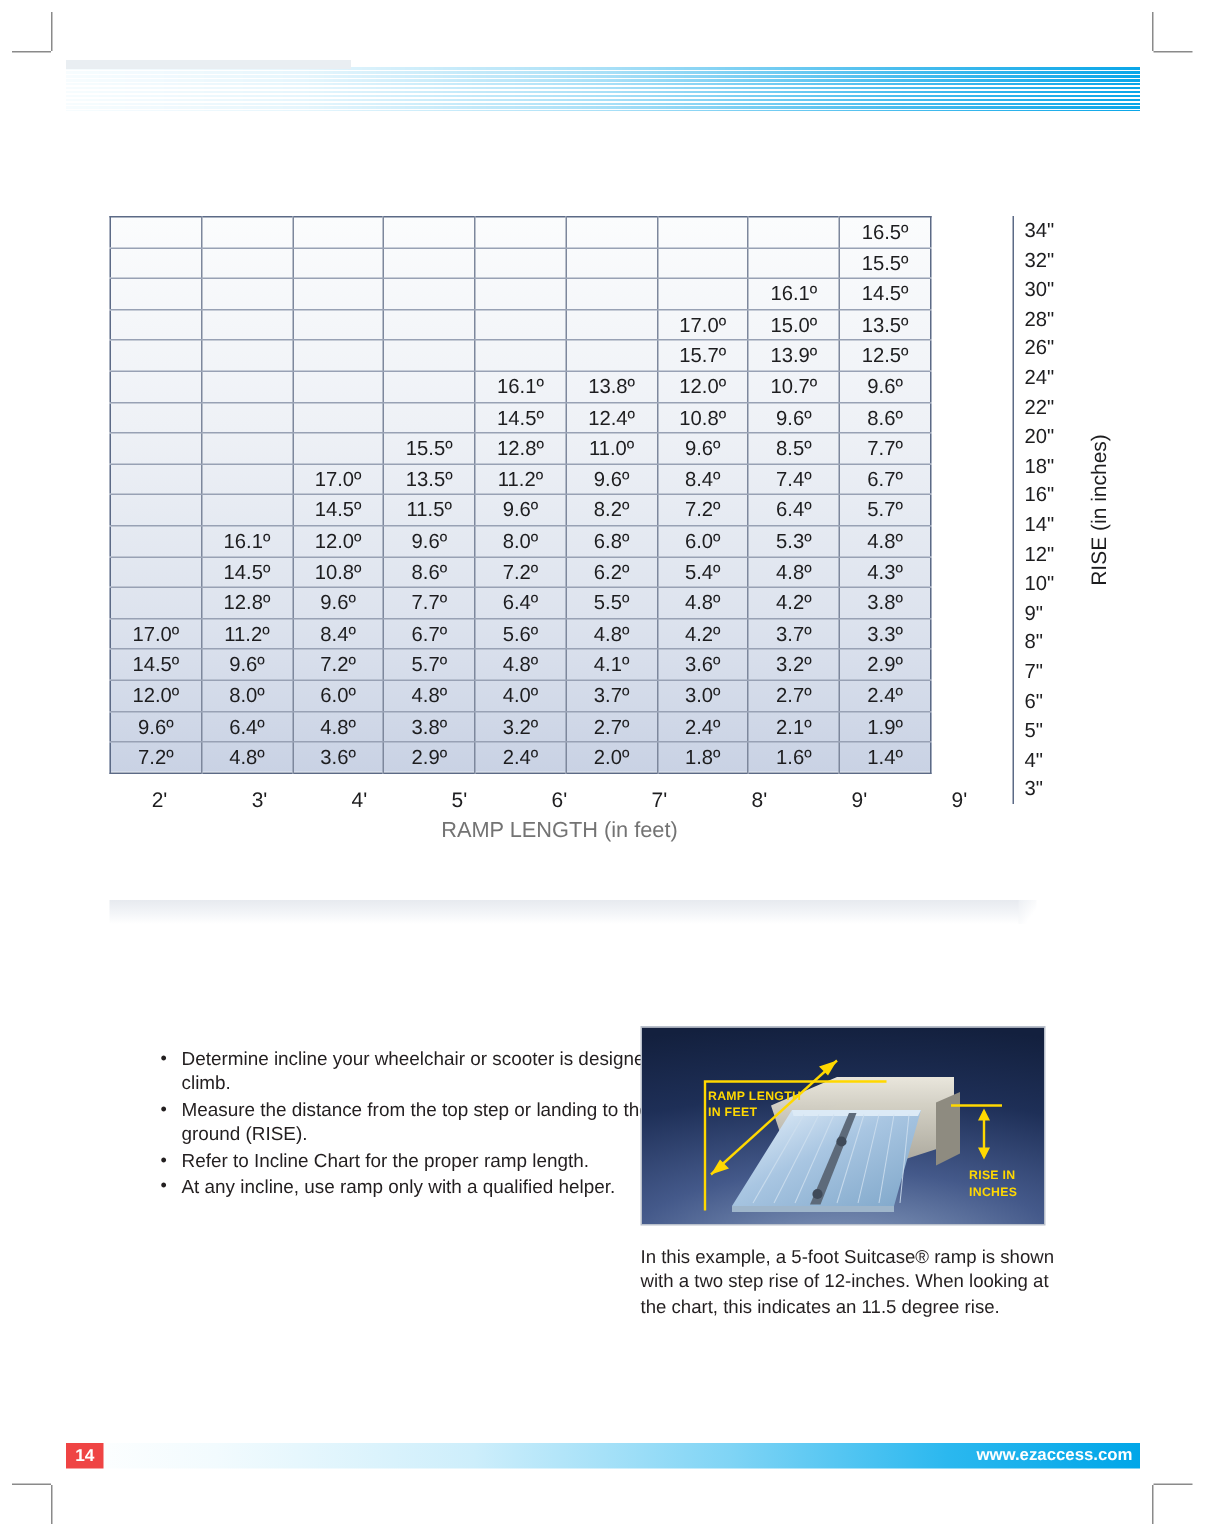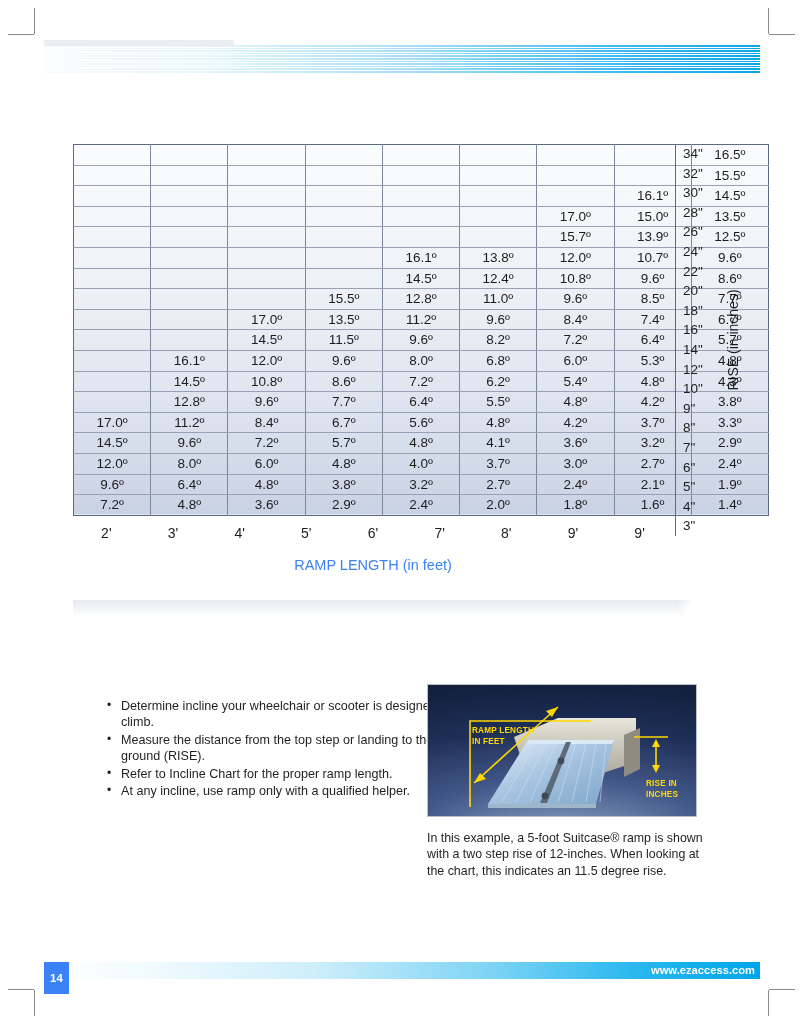--- a/index.html
+++ b/index.html
@@ -62,21 +62,21 @@
   .header-title-shade{
     position:absolute;left:0;top:0;width:190px;height:6px;
     background:#e9eef2;z-index:2;
   }
 
   
   .chart-wrap{position:absolute;left:73px;top:144px;width:660px;}
   .grid-area{position:relative;width:600px;}
   table.incline{
     border-collapse:collapse;
-    width:696px;
+    width:548px;
     table-layout:fixed;
     background:linear-gradient(to bottom,#fbfcfd 0%,#eef1f6 38%,#dde3ee 72%,#c9d2e4 100%);
     border:1px solid #5c6a86;
   }
   table.incline td{
     height:19.6px;
     border-right:1px solid #7d879c;
     border-bottom:1px solid #98a1b4;
     text-align:center;
     vertical-align:middle;
@@ -111,22 +111,22 @@
 
   
   .col-labels{
     position:relative;width:600px;height:26px;margin-top:4px;
   }
   .col-labels div{
     position:absolute;top:0;width:66.66px;text-align:center;
     font-size:14px;color:#1d1d1f;line-height:26px;
   }
   .x-axis-title{
-    width:600px;text-align:center;font-size:14.5px;color:#3b82f6;
-    margin-top:11px;
+    width:600px;text-align:center;font-size:14.5px;color:#737373;
+    margin-top:0;
   }
 
   .chart-shadow{
     position:absolute;left:0px;top:456px;width:608px;height:16px;
     background:linear-gradient(to bottom, #e7eaef 0%, #f3f5f8 55%, #ffffff 100%);
   }
   .chart-shadow:after{
     content:"";position:absolute;right:-10px;top:0;width:12px;height:16px;
     background:linear-gradient(to bottom right,#eceff3 0%,#ffffff 70%);
   }
@@ -169,22 +169,22 @@
     font-size:12.4px;line-height:16.4px;color:#231f20;
   }
 
   
   .footer{position:absolute;left:44px;bottom:45px;width:716px;height:17px;}
   .footer-bar{
     position:absolute;left:0;top:0;width:716px;height:17px;
     background:linear-gradient(to right,#ffffff 0%,#f2fbfe 14%,#cdeefb 38%,#7fd4f5 62%,#2bb8ef 82%,#00a6e8 100%);
   }
   .page-num{
-    position:absolute;left:0;top:0;width:25px;height:32px;
-    background:#3b82f6;color:#ffffff;
+    position:absolute;left:0;top:0;width:25px;height:17px;
+    background:#ef4444;color:#ffffff;
     font-size:11.5px;font-weight:bold;
     display:flex;align-items:center;justify-content:center;
   }
   .site{
     position:absolute;right:5px;top:0;height:17px;line-height:17px;
     color:#ffffff;font-size:11.2px;font-weight:bold;
   }
 </style>
 </head>
 <body>

